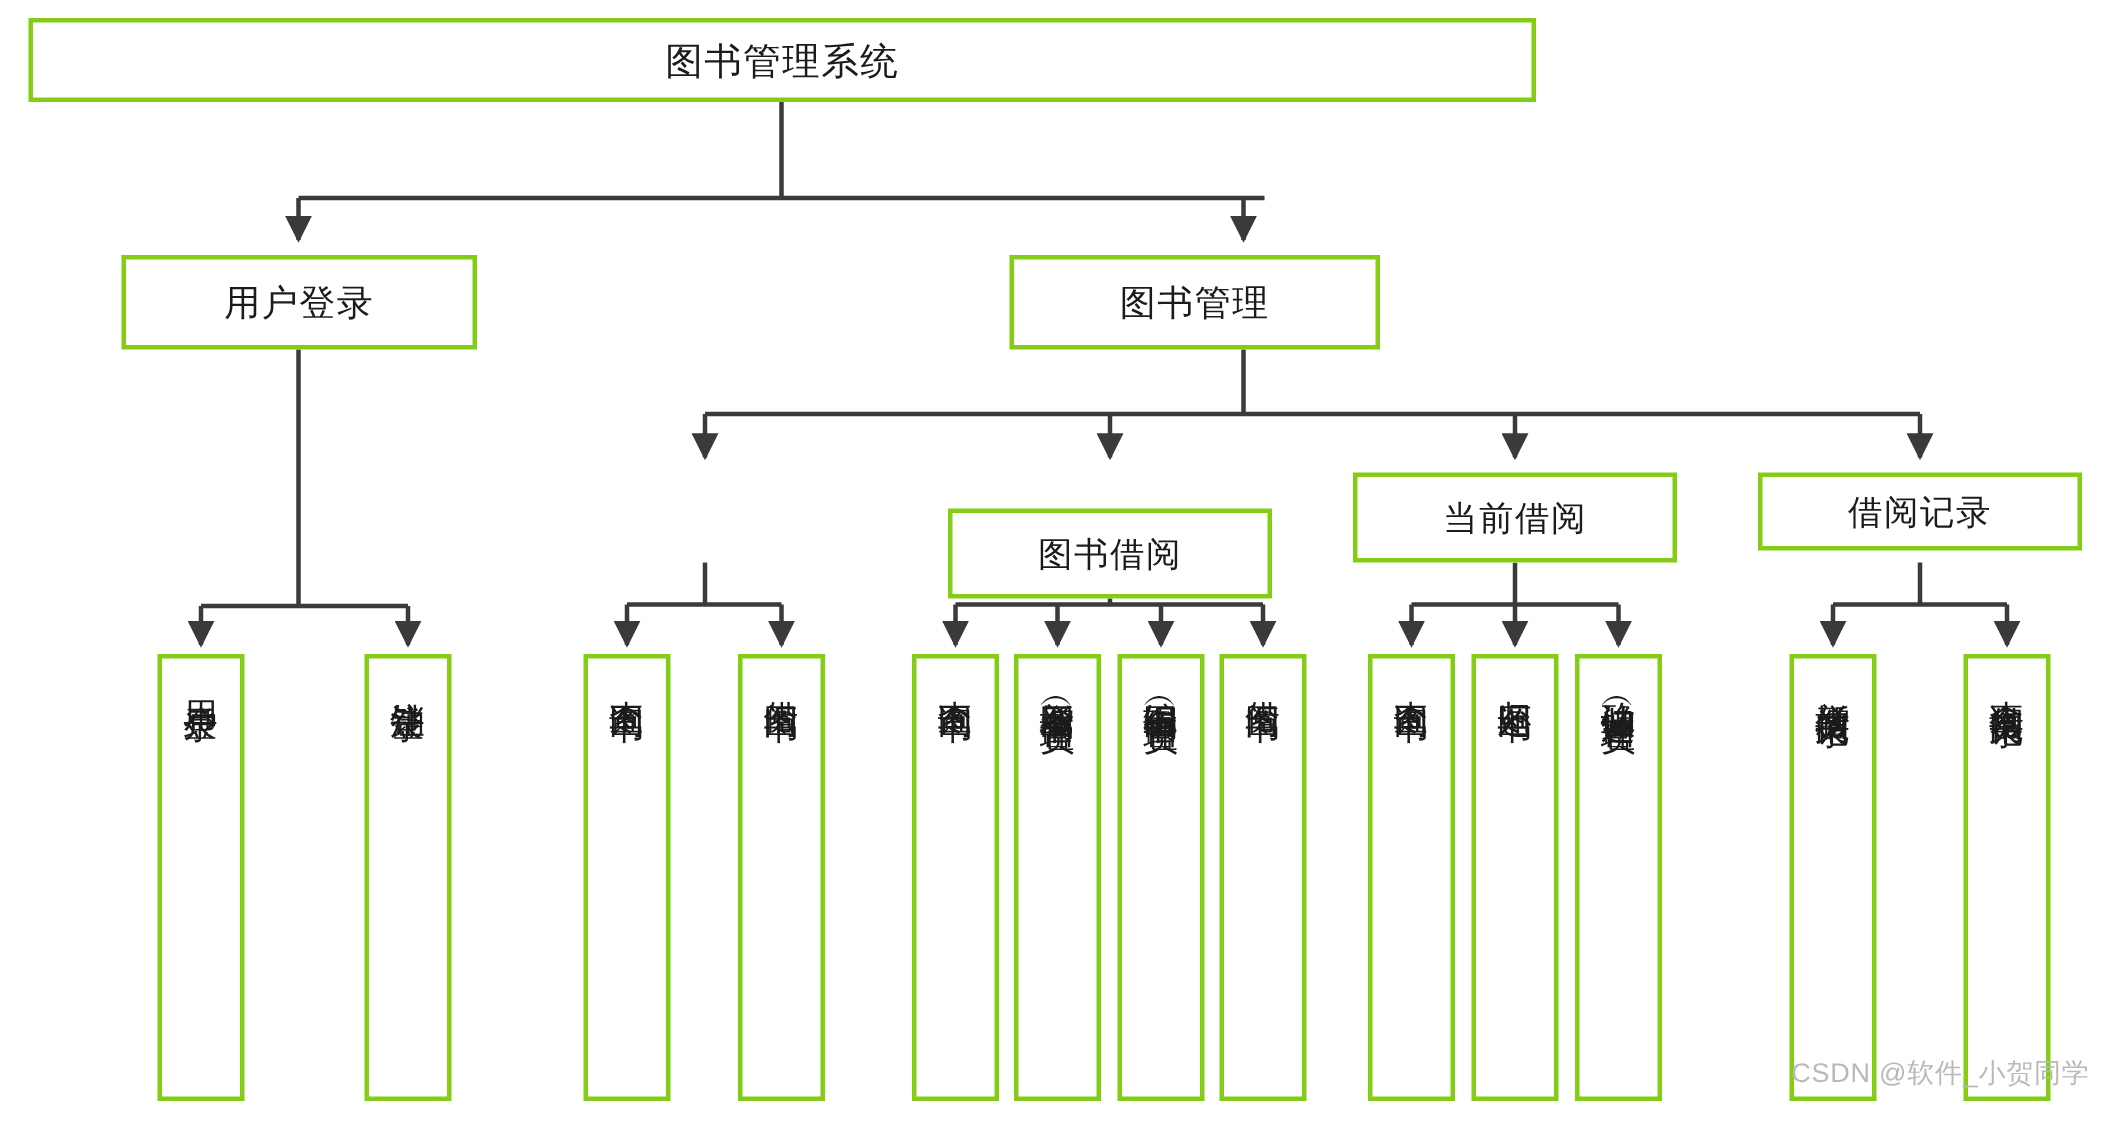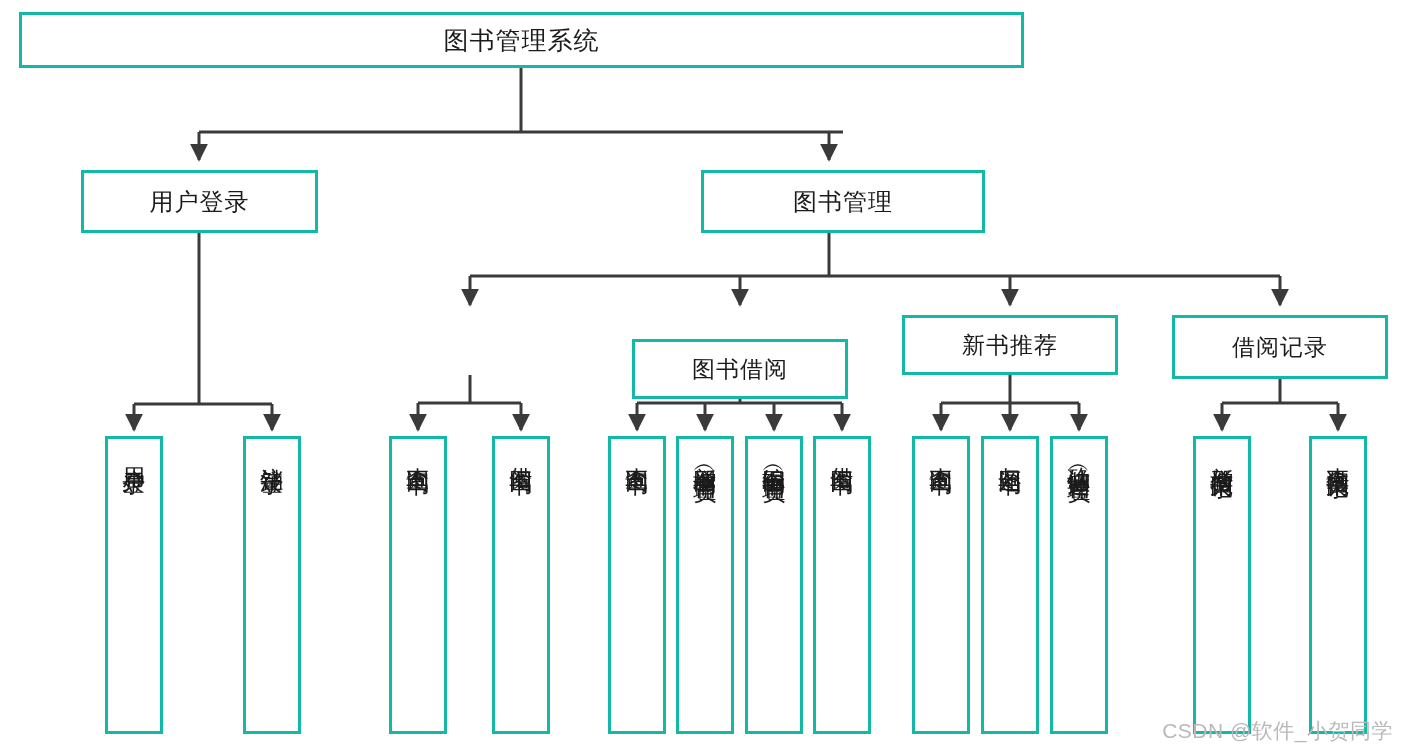--- a/index.html
+++ b/index.html
@@ -24,21 +24,21 @@
     left: 0;
     top: 0;
     width: 1405px;
     height: 747px;
     pointer-events: none;
   }
   .node {
     position: absolute;
     box-sizing: border-box;
     background: #ffffff;
-    border: 3px solid #14b8a6;
+    border: 3px solid #84cc16;
     display: flex;
     align-items: center;
     justify-content: center;
     color: #1b1b1b;
     letter-spacing: 1px;
   }
   .node.root {
     font-size: 25px;
   }
   .node.lvl2 {
@@ -61,22 +61,22 @@
     white-space: nowrap;
     display: block;
   }
   .htext {
     white-space: nowrap;
     display: block;
   }
   .watermark {
     position: absolute;
     right: 12px;
-    bottom: 2px;
-    font-size: 21px;
+    bottom: 20px;
+    font-size: 18px;
     color: #b9b9b9;
     letter-spacing: 0.5px;
     white-space: nowrap;
     z-index: 5;
   }
 </style>
 </head>
 <body>
 
 <div id="canvas">
@@ -131,31 +131,31 @@
     </g>
   </svg>
 
   <div class="node root" style="left:19px; top:12px; width:1005px; height:56px;">
     <span class="htext">图书管理系统</span>
   </div>
 
   <div class="node lvl2" style="left:81px; top:170px; width:237px; height:63px;">
     <span class="htext">用户登录</span>
   </div>
-  <div class="node lvl2" style="left:701px; top:170px; width:284px; height:63px;">
+  <div class="node lvl2" style="left:673px; top:170px; width:247px; height:63px;">
     <span class="htext">图书管理</span>
   </div>
 
   <div class="node lvl3" style="left:632px; top:315px; width:216px; height:60px;margin-top:24px;">
     <span class="htext">图书借阅</span>
   </div>
   <div class="node lvl3" style="left:902px; top:315px; width:216px; height:60px;">
-    <span class="htext">新书推荐</span>
-  </div>
-  <div class="node lvl3" style="left:1172px; top:315px; width:216px; height:64px;">
+    <span class="htext">当前借阅</span>
+  </div>
+  <div class="node lvl3" style="left:1172px; top:315px; width:216px; height:52px;">
     <span class="htext">借阅记录</span>
   </div>
 
   <div class="node leaf" style="left:105px; top:436px; width:58px; height:298px;">
     <span class="vtext">用户登录</span>
   </div>
   <div class="node leaf" style="left:243px; top:436px; width:58px; height:298px;">
     <span class="vtext">注销登录</span>
   </div>
 

